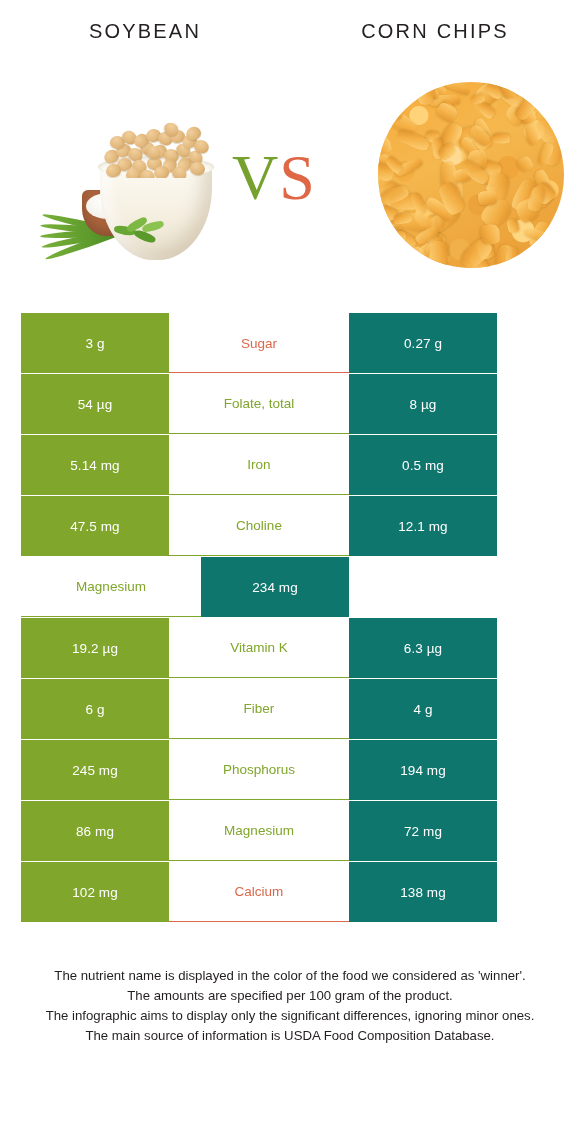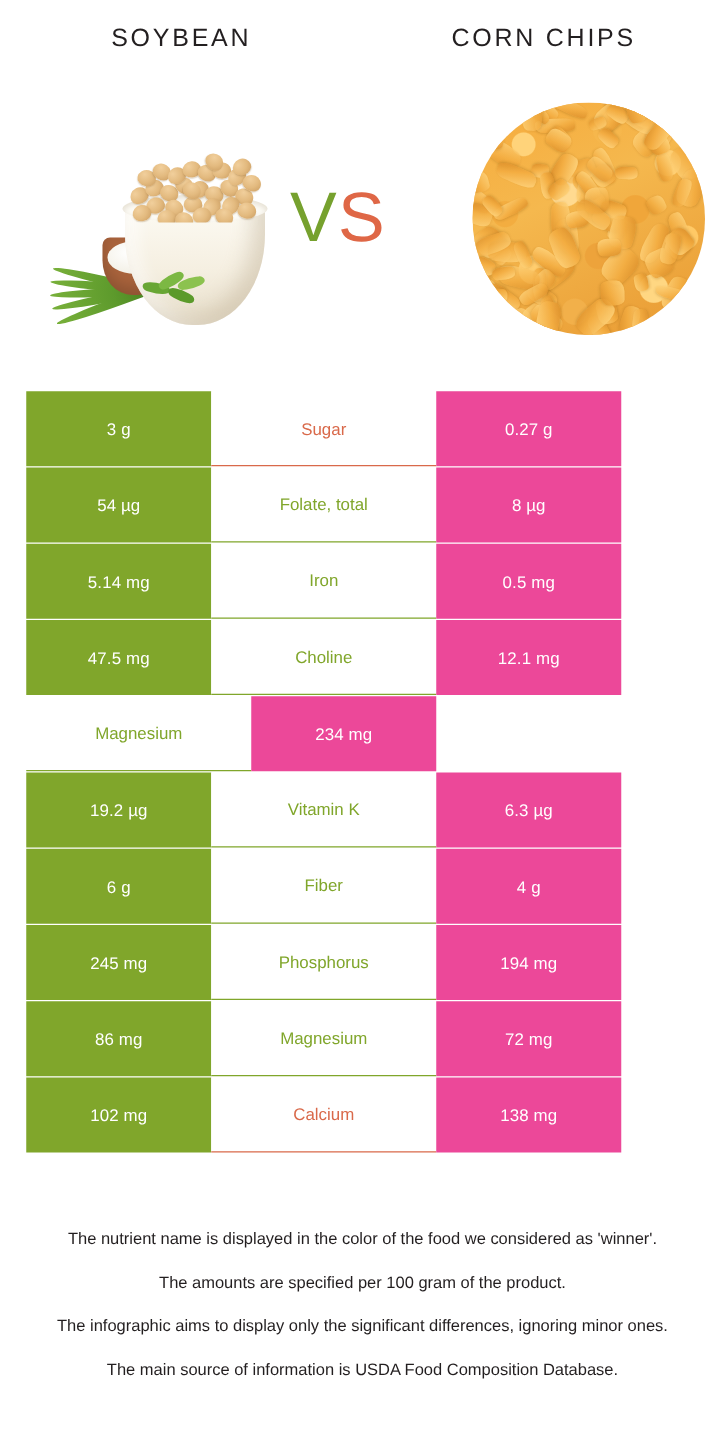--- a/index.html
+++ b/index.html
@@ -155,25 +155,25 @@
     background: linear-gradient(160deg,#ffd782 0%, #f3ad42 60%, #d98c28 100%);
     border-radius: 44% 22% 44% 22% / 34% 44% 34% 44%;
     box-shadow: 0 1px 2px rgba(150,95,20,.30);
   }
 
   
   .vs {
     position: absolute;
     left: 232px;
     top: 146px;
-    font-size: 56px;
+    font-size: 64px;
     font-weight: 400;
     letter-spacing: 1px;
     line-height: 1;
-    font-family: Liberation Sans, sans-serif;
+    font-family: Liberation Serif, serif;
     white-space: nowrap;
   }
   .vs .v { color: #76a12e; }
   .vs .s { color: #df6746; }
 
   
   .table {
     position: absolute;
     left: 21px;
     top: 313px;
@@ -188,21 +188,21 @@
     width: 148px;
     display: flex;
     align-items: center;
     justify-content: center;
     color: #ffffff;
     font-size: 13.5px;
     font-weight: 400;
     letter-spacing: .1px;
   }
   .cell-left  { background: #80a62b; }
-  .cell-right { background: #ec4899; }
+  .cell-right { background: #0f766e; }
   .cell-mid {
     width: 180px;
     display: flex;
     align-items: center;
     justify-content: center;
     background: #ffffff;
     font-size: 13.5px;
     font-weight: 400;
     box-sizing: border-box;
     border-bottom: 1px solid transparent;
@@ -217,21 +217,21 @@
     left: 0;
     top: 966px;
     width: 580px;
     text-align: center;
     font-size: 13.2px;
     line-height: 20px;
     color: #231f20;
     padding: 0 22px;
     box-sizing: border-box;
   }
-  .footer div { margin: 15px; }
+  .footer div { margin: 0; }
 </style>
 </head>
 <body>
 
 <div class="header">
 
   <div class="food-title title-left">SOYBEAN</div>
   <div class="food-title title-right">CORN CHIPS</div>
 
   <div class="food-img-left">

